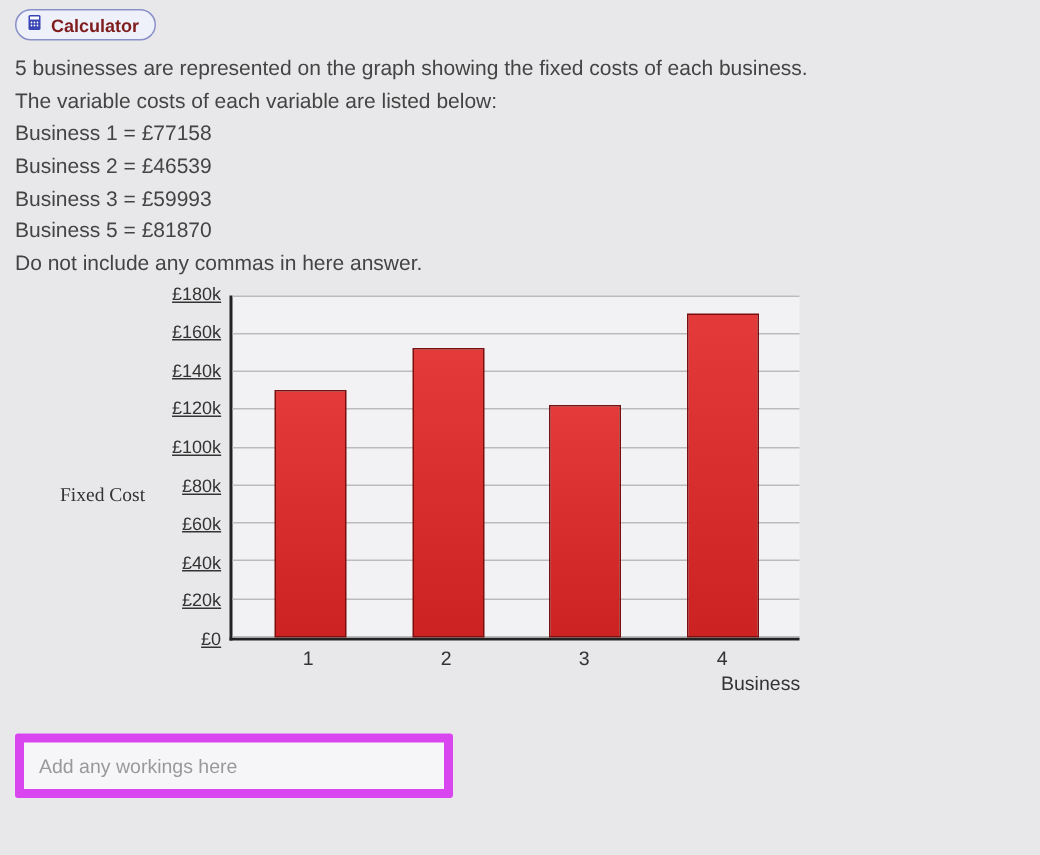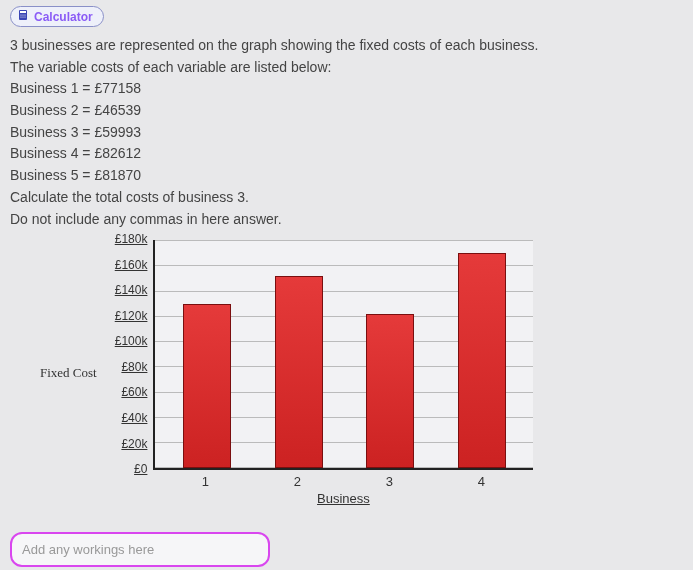--- a/index.html
+++ b/index.html
@@ -14,21 +14,21 @@
     overflow: hidden;
   }
   .calc-btn {
     display: inline-flex;
     align-items: center;
     gap: 5px;
     background: #eef0fa;
     border: 1px solid #8a90c8;
     border-radius: 12px;
     padding: 2px 10px 2px 6px;
-    color: #8b5cf6;
+    color: #7f1d1d;
     font-size: 12px;
     font-weight: bold;
     cursor: pointer;
     margin-bottom: 8px;
   }
   .calc-btn svg { width: 12px; height: 12px; }
   .q-text { line-height: 1.55; color: #444; font-size: 14px; }
   .chart-wrap {
     display: flex;
     align-items: center;
@@ -78,30 +78,30 @@
     background: linear-gradient(#e53a3a,#c22);
     border: 1px solid #7a0f0f;
   }
   .xticks {
     display: flex; justify-content: space-around;
     width: 380px; margin-left: auto;
     padding: 4px 6px 0 6px;
     font-size: 13px;
   }
   .xticks span { width: 48px; text-align: center; }
-  .xlab-row { width: 380px; margin-left: auto; text-align: center; font-size: 13px; padding-top: 2px; text-decoration: underline; }
+  .xlab-row { width: 380px; margin-left: auto; text-align: right; font-size: 13px; padding-top: 2px; }
   .workings {
     margin-top: 26px;
-    width: 260px;
-    border: 2px solid #d946ef;
+    width: 292px;
+    border: 6px solid #d946ef;
     background: #f6f6f8;
     padding: 8px 10px;
     font-size: 13px;
     color: #999;
-    border-radius: 12px;
+    border-radius: 2px;
   }
 </style>
 </head>
 <body>
 
 
 
 <button class="calc-btn">
   <span>
     <svg viewBox="0 0 24 24" fill="#3a45b5">
@@ -112,28 +112,26 @@
         <circle cx="16" cy="12" r="1.2" fill="#fff"></circle>
         <circle cx="8" cy="16" r="1.2" fill="#fff"></circle>
         <circle cx="12" cy="16" r="1.2" fill="#fff"></circle>
         <circle cx="16" cy="16" r="1.2" fill="#fff"></circle>
       </svg>
   </span>
   <span>Calculator</span>
 </button>
 
 <div class="q-text">
-  <div>3 businesses are represented on the graph showing the fixed costs of each business.</div>
+  <div>5 businesses are represented on the graph showing the fixed costs of each business.</div>
   <div>The variable costs of each variable are listed below:</div>
   <div>Business 1 = £77158</div>
   <div>Business 2 = £46539</div>
   <div>Business 3 = £59993</div>
-  <div>Business 4 = £82612</div>
   <div>Business 5 = £81870</div>
-  <div>Calculate the total costs of business 3.</div>
   <div>Do not include any commas in here answer.</div>
 </div>
 
 <div class="chart-wrap">
   <div class="ylab-outer">Fixed Cost</div>
   <div class="chart-inner">
     <div class="plot-row">
       <div class="yticks">
         <div>£180k</div>
         <div>£160k</div>

